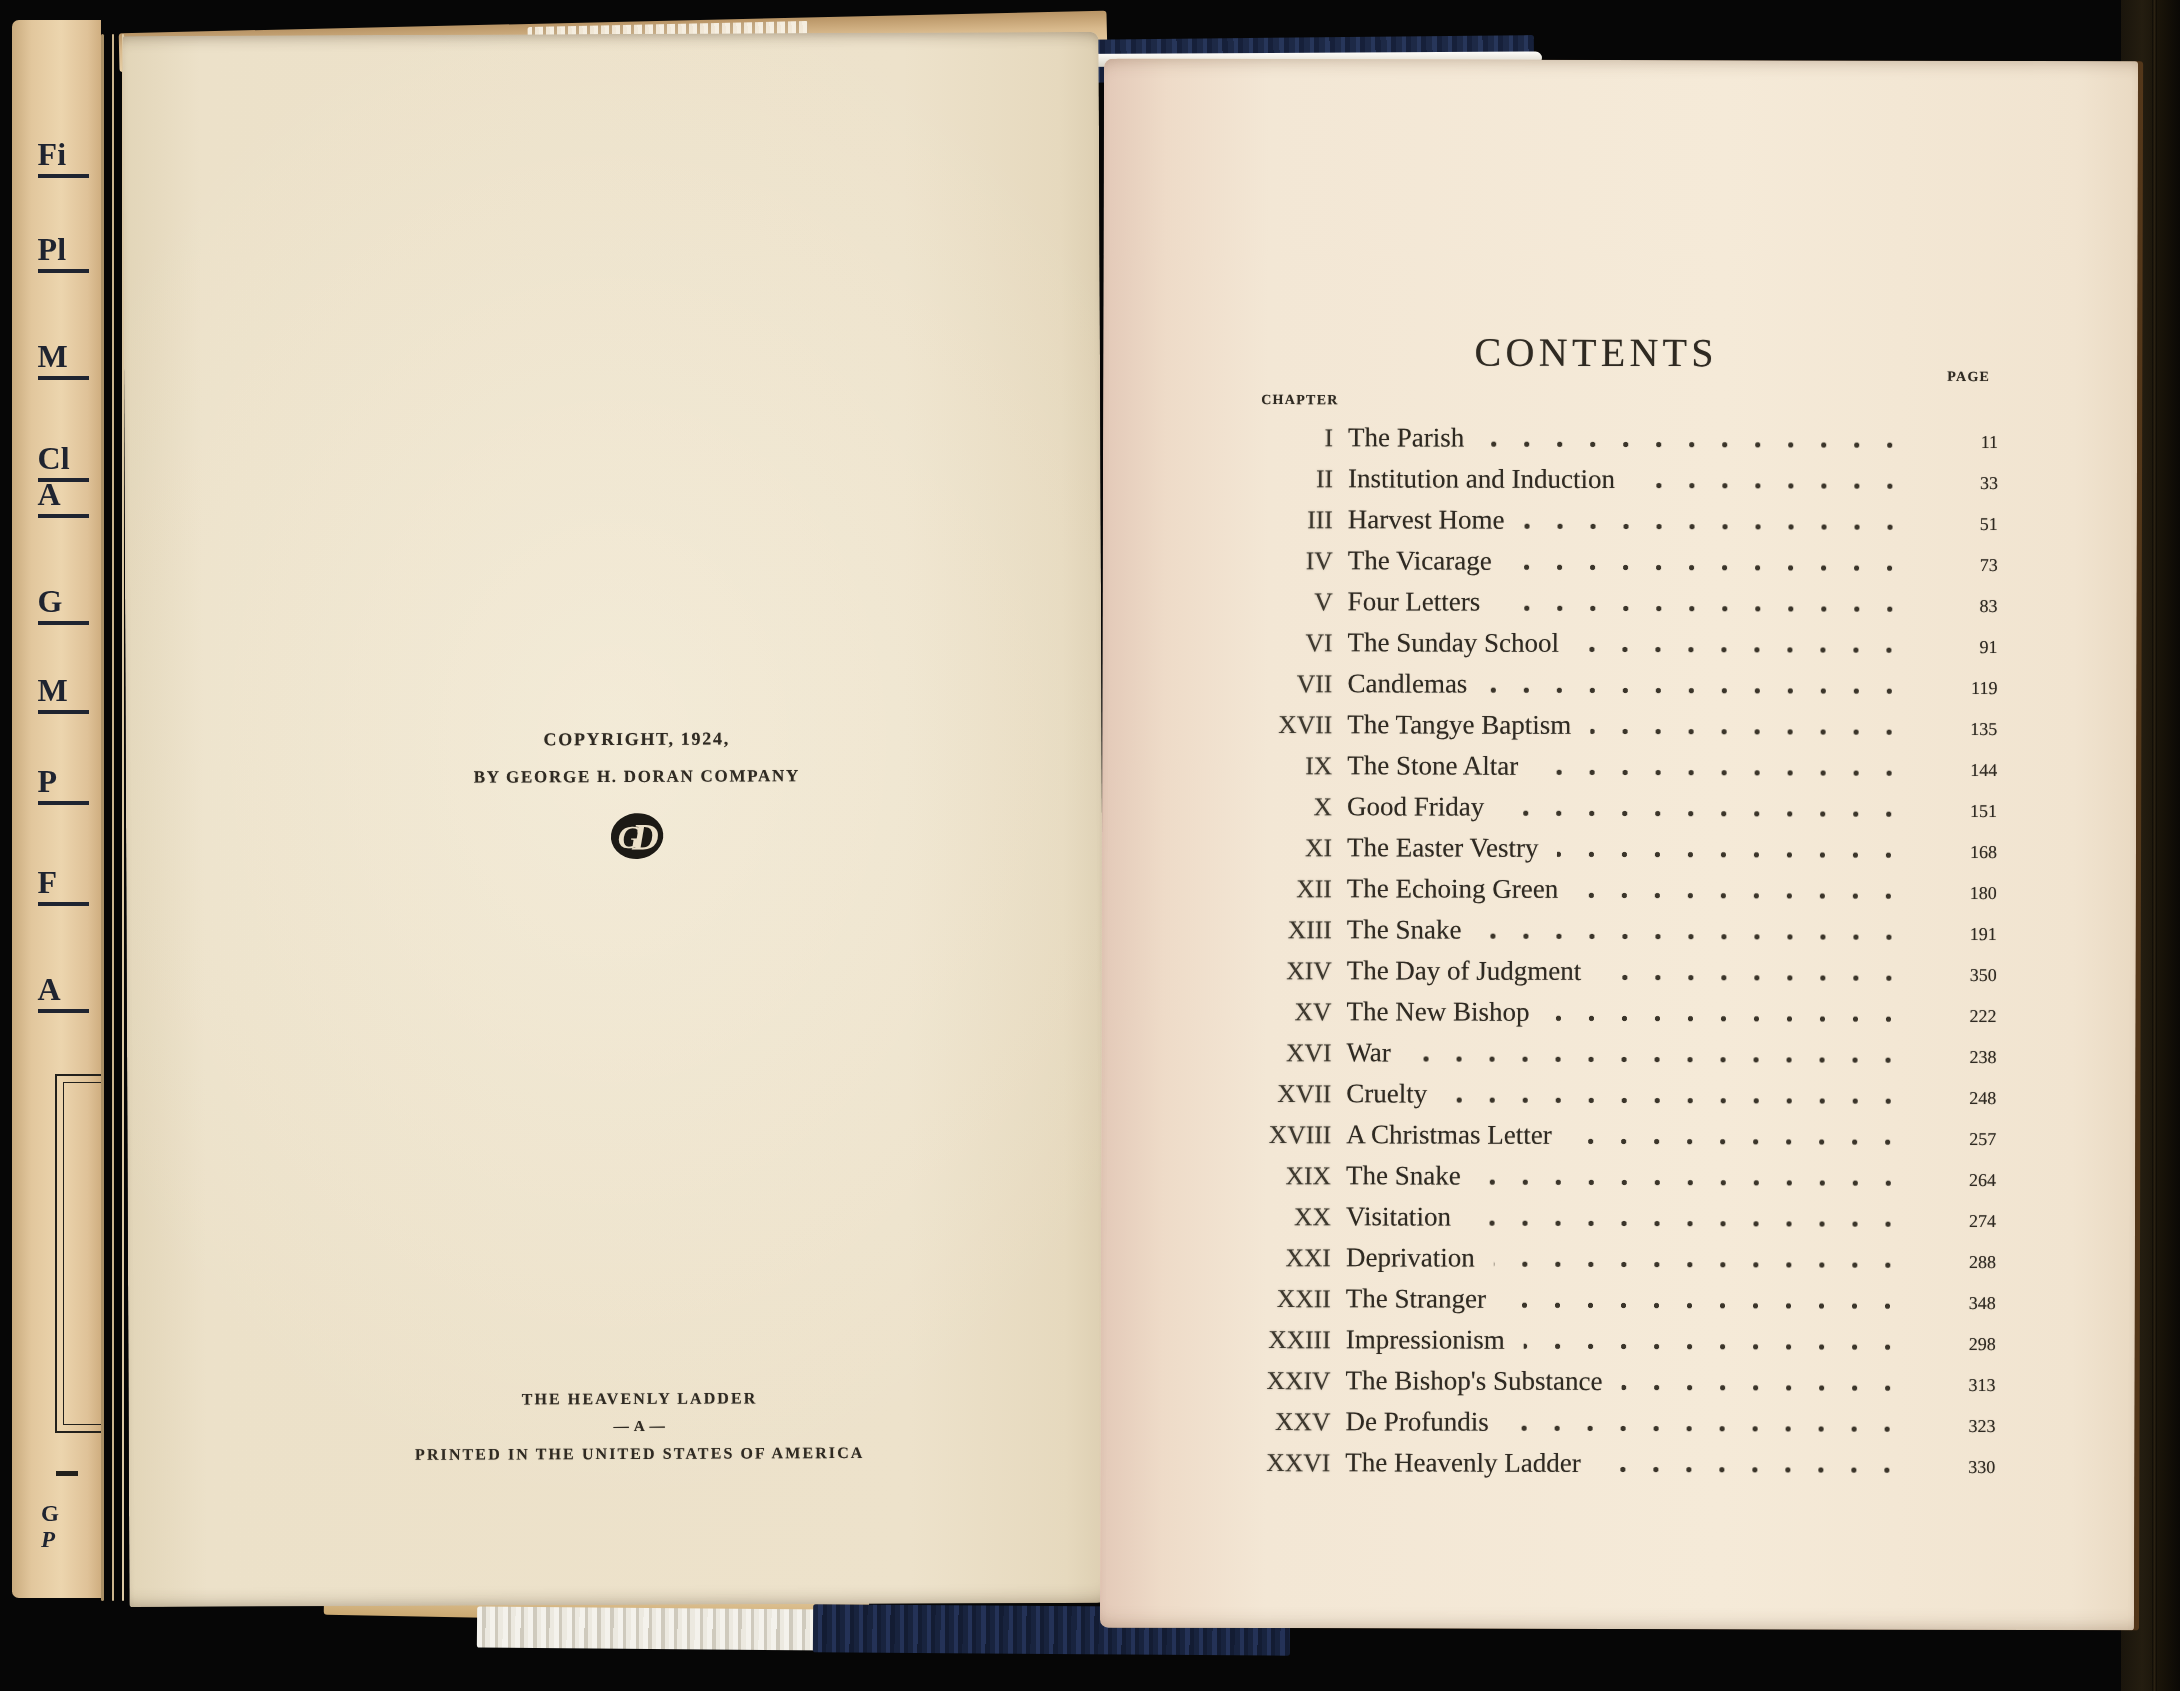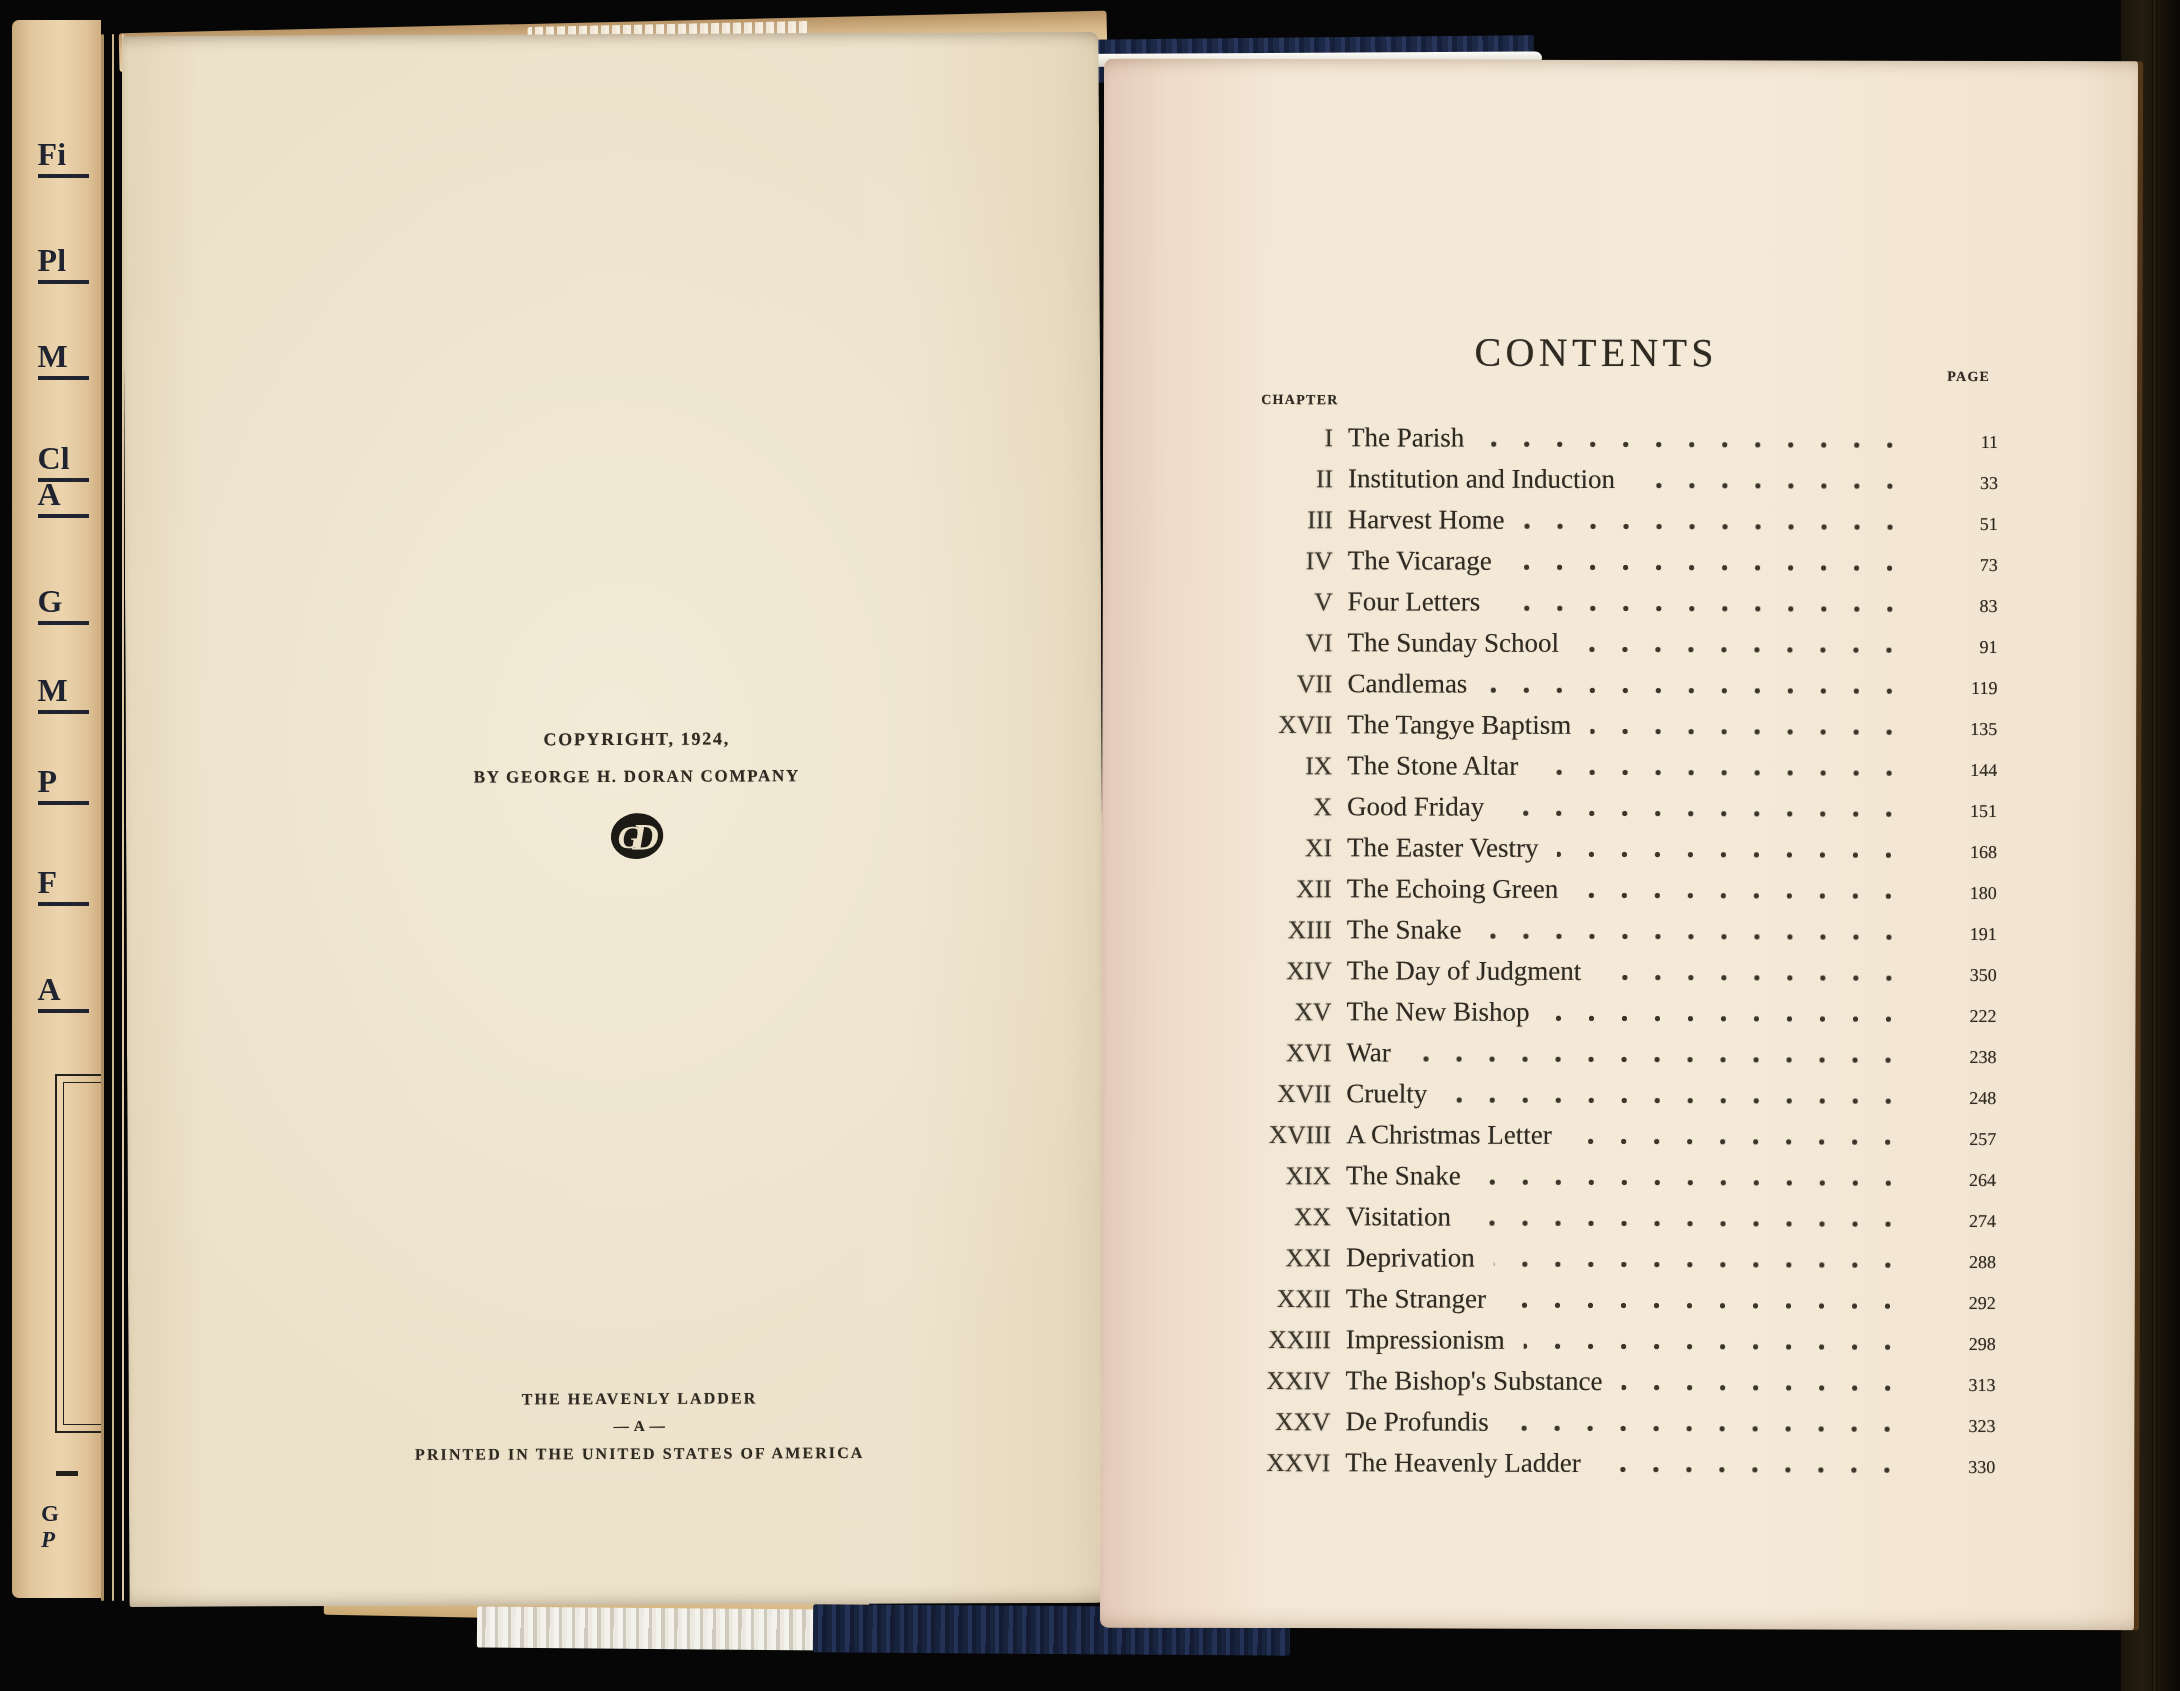--- a/index.html
+++ b/index.html
@@ -109,21 +109,21 @@
   <div class="threads"></div>
   <div class="navy-top"></div>
   <div class="white-rod-top"></div>
   <div class="tan-sliver-bottom"></div>
   <div class="white-tail"></div>
   <div class="navy-tail"></div>
 
   <div class="jacket">
     <div id="jacket-letters">
         <div class="jacket-letter" style="top: 117px;">Fi</div>
-        <div class="jacket-letter" style="top: 223px;">Pl</div>
+        <div class="jacket-letter" style="top: 212px;">Pl</div>
         <div class="jacket-letter" style="top: 319px;">M</div>
         <div class="jacket-letter" style="top: 421px;">Cl</div>
         <div class="jacket-letter" style="top: 457px;">A</div>
         <div class="jacket-letter" style="top: 564px;">G</div>
         <div class="jacket-letter" style="top: 653px;">M</div>
         <div class="jacket-letter" style="top: 744px;">P</div>
         <div class="jacket-letter" style="top: 845px;">F</div>
         <div class="jacket-letter" style="top: 952px;">A</div>
       </div>
     <div class="jacket-box" style="top:1054px;height:355px;">
@@ -307,21 +307,21 @@
     <span class="toc-num ink">XXI</span>
     <span class="toc-titletext ink">Deprivation</span>
     <span class="toc-leader"></span>
     <span class="toc-page ink">288</span>
   </div>
 
   <div class="toc-row">
     <span class="toc-num ink">XXII</span>
     <span class="toc-titletext ink">The Stranger</span>
     <span class="toc-leader"></span>
-    <span class="toc-page ink">292</span>
+    <span class="toc-page ink">348</span>
   </div>
 
   <div class="toc-row">
     <span class="toc-num ink">XXIII</span>
     <span class="toc-titletext ink">Impressionism</span>
     <span class="toc-leader"></span>
     <span class="toc-page ink">298</span>
   </div>
 
   <div class="toc-row">

